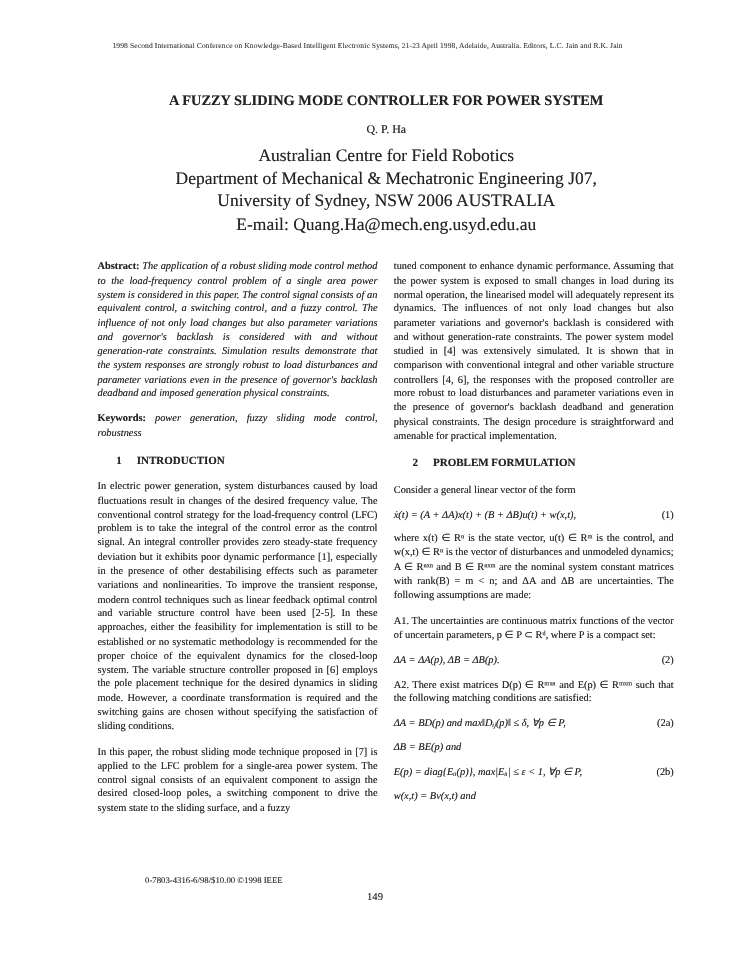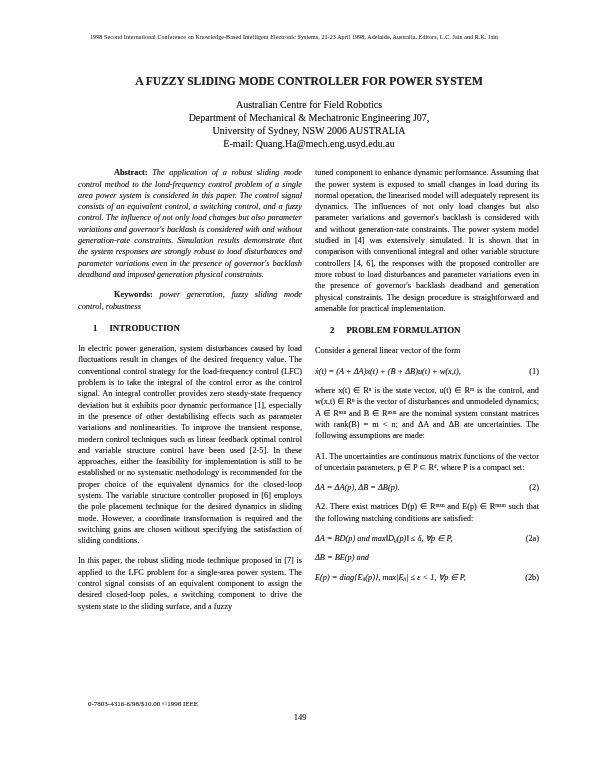--- a/index.html
+++ b/index.html
@@ -22,35 +22,35 @@
     white-space: nowrap;
     overflow: hidden;
   }
   .content {
     position: absolute;
     left: 78px; top: 74px; width: 462px;
   }
   .title { text-align: center; font-weight: bold; font-size: 11.5px; line-height: 1.35; margin: 0; }
   .title span { display: block; }
   .author { text-align: center; font-size: 9.5px; margin-top: 9px; }
-  .affil { text-align: center; font-size: 10px; line-height: 1.32; margin-top: 8px; }
+  .affil { text-align: center; font-size: 14px; line-height: 1.32; margin-top: 8px; }
   .affil span { display: block; }
   .columns { display: flex; gap: 13px; margin-top: 17px; }
   .col { width: 224px; font-size: 8.3px; line-height: 11.3px; text-align: justify; }
   .col p { margin: 0 0 9px 0; }
-  .abstract-label, .keywords-label { font-weight: bold; font-style: normal; margin-left: 36px; }
+  .abstract-label, .keywords-label { font-weight: bold; font-style: normal; }
   .abstract-text, .keywords-text { font-style: italic; }
   .section-heading { font-weight: bold; font-size: 8.8px; margin: 11px 0 9px 15px; text-align: left; }
   .section-heading .sec-num { display: inline-block; margin-right: 12px; }
   .eq { display: flex; justify-content: space-between; margin: 4px 0 8px 0; align-items: center; }
   .eq .eq-body { font-style: italic; }
   .eq .eq-num { font-style: normal; padding-left: 6px; }
   .copyright {
     position: absolute;
-    left: 88px; top: 700px;
+    left: 116px; top: 700px;
     font-size: 7px;
     color: #333333;
     text-align: right;
   }
   .page-num {
     position: absolute;
     top: 712px; left: 0; width: 600px;
     text-align: center;
     font-size: 8.5px;
     color: #333333;
@@ -62,20 +62,21 @@
 <div class="page">
 
   <div class="conf-header">1998 Second International Conference on Knowledge-Based Intelligent Electronic Systems, 21-23 April 1998, Adelaide, Australia. Editors, L.C. Jain and R.K. Jain</div>
 
   <div class="content">
 
     <h1 class="title">
       <span>A FUZZY SLIDING MODE CONTROLLER FOR POWER SYSTEM</span>
     </h1>
 
+    <div class="author">Q. P. Ha</div>
 
     <div class="affil">
       <span>Australian Centre for Field Robotics</span>
       <span>Department of Mechanical &amp; Mechatronic Engineering J07,</span>
       <span>University of Sydney, NSW 2006 AUSTRALIA</span>
       <span>E-mail: Quang.Ha@mech.eng.usyd.edu.au</span>
     </div>
 
     <div class="columns">
 
@@ -124,20 +125,23 @@
 
         <div class="eq">
           <span class="eq-body">ΔB = BE(p) and</span>
         </div>
 
         <div class="eq">
           <span class="eq-body">E(p) = diag{Eᵢᵢ(p)}, max|Eᵢᵢ| ≤ ε &lt; 1, ∀p ∈ P,</span>
           <span class="eq-num">(2b)</span>
         </div>
 
+        <div class="eq">
+          <span class="eq-body">w(x,t) = Bv(x,t) and</span>
+        </div>
       </div>
 
     </div>
   </div>
 
   <div class="copyright">0-7803-4316-6/98/$10.00 ©1998 IEEE</div>
   <div class="page-num">149</div>
 
 </div>
 

